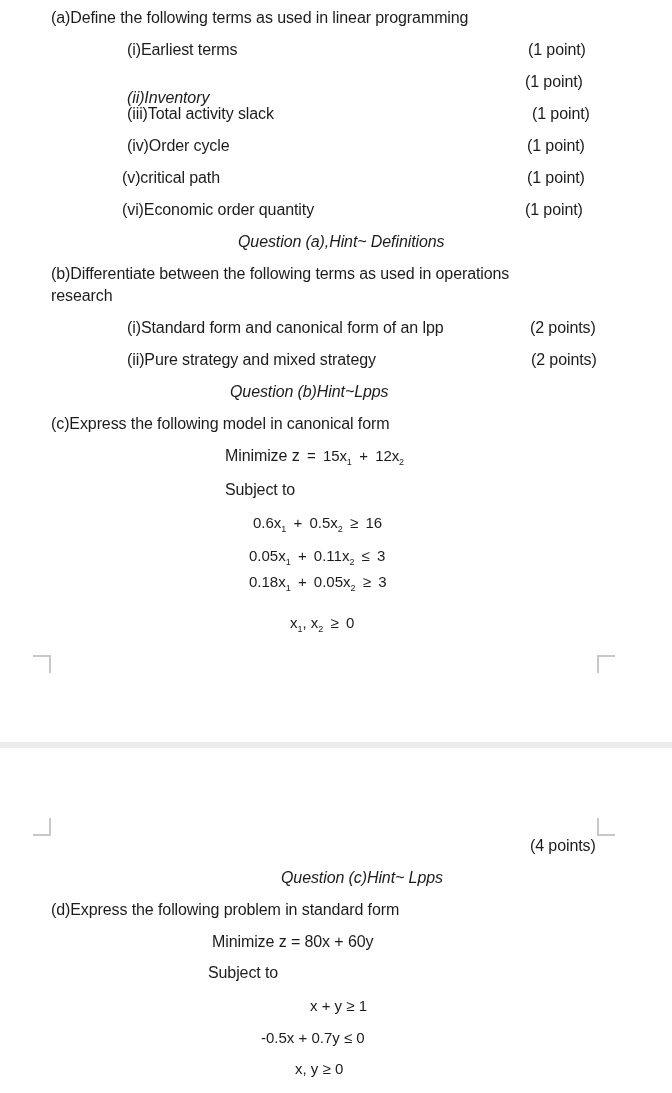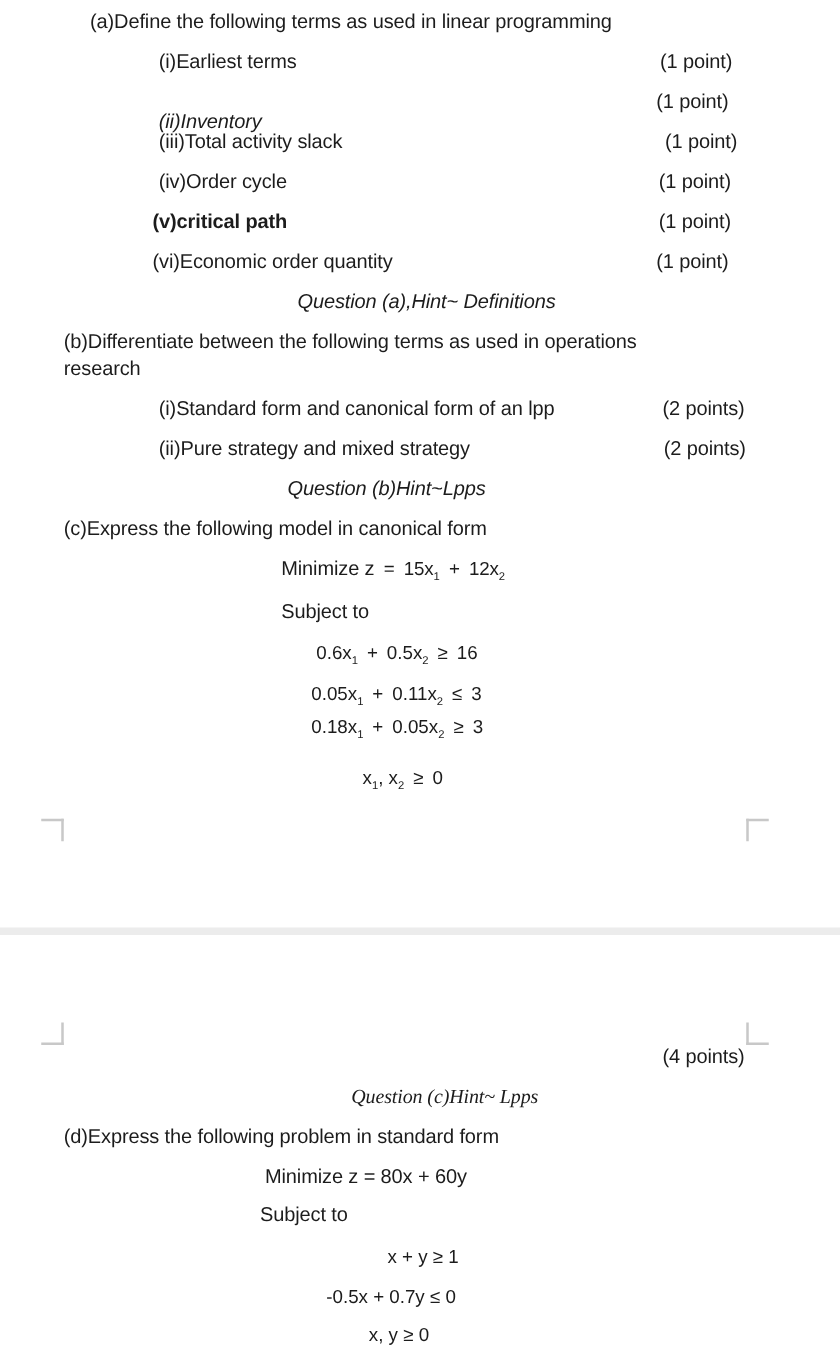--- a/index.html
+++ b/index.html
@@ -19,36 +19,36 @@
     }
     .crop { position: absolute; width: 18px; height: 18px; border-color: #c8c8c8; border-style: solid; border-width: 0; }
     .crop.tl-page1 { left: 33px; top: 655px; border-top-width: 2px; border-right-width: 2px; width: 16px; height: 16px; }
     .crop.tr-page1 { left: 597px; top: 655px; border-top-width: 2px; border-left-width: 2px; width: 16px; height: 16px; }
     .crop.bl-page2 { left: 33px; top: 818px; border-bottom-width: 2px; border-right-width: 2px; width: 16px; height: 16px; }
     .crop.br-page2 { left: 597px; top: 818px; border-bottom-width: 2px; border-left-width: 2px; width: 16px; height: 16px; }
   </style>
 </head>
 <body>
 
-<div class="abs txt" style="left:51px; top:8px;margin-left:21px;">(a)Define the following terms as used in linear programming</div>
+<div class="abs txt" style="left:51px; top:8px;">(a)Define the following terms as used in linear programming</div>
 
 <div>
   <div class="abs txt" style="left:127px; top:40px;">(i)Earliest terms</div>
   <div class="abs txt" style="left:528px; top:40px;">(1 point)</div>
 
   <div class="abs txt" style="left:127px; top:88px;font-style:italic;">(ii)Inventory</div>
   <div class="abs txt" style="left:525px; top:72px;">(1 point)</div>
 
   <div class="abs txt" style="left:127px; top:104px;">(iii)Total activity slack</div>
   <div class="abs txt" style="left:532px; top:104px;">(1 point)</div>
 
   <div class="abs txt" style="left:127px; top:136px;">(iv)Order cycle</div>
   <div class="abs txt" style="left:527px; top:136px;">(1 point)</div>
 
-  <div class="abs txt" style="left:122px; top:168px;font-weight:bold;">(v)critical path</div>
+  <div class="abs txt" style="left:122px; top:168px;">(v)critical path</div>
   <div class="abs txt" style="left:527px; top:168px;">(1 point)</div>
 
   <div class="abs txt" style="left:122px; top:200px;">(vi)Economic order quantity</div>
   <div class="abs txt" style="left:525px; top:200px;">(1 point)</div>
 </div>
 
 <div class="abs txt it" style="left:238px; top:232px;">Question (a),Hint~ Definitions</div>
 
 <div class="abs txt" style="left:51px; top:264px;">(b)Differentiate between the following terms as used in operations</div>
 <div class="abs txt" style="left:51px; top:286px;text-align:right;">research</div>
@@ -107,21 +107,21 @@
 <div class="crop tl-page1"></div>
 <div class="crop tr-page1"></div>
 
 <div class="sep"></div>
 
 <div class="crop bl-page2"></div>
 <div class="crop br-page2"></div>
 
 <div class="abs txt" style="left:530px; top:836px;text-align:center;">(4 points)</div>
 
-<div class="abs txt it" style="left:281px; top:868px;font-family:Liberation Serif, serif;">Question (c)Hint~ Lpps</div>
+<div class="abs txt it" style="left:281px; top:868px;">Question (c)Hint~ Lpps</div>
 
 <div class="abs txt" style="left:51px; top:900px;">(d)Express the following problem in standard form</div>
 
 <div class="abs txt" style="left:212px; top:932px;">Minimize z = 80x + 60y</div>
 
 <div class="abs txt" style="left:208px; top:963px;">Subject to</div>
 
 <div class="abs math" style="left:310px; top:996px;">x + y ≥ 1</div>
 <div class="abs math" style="left:261px; top:1028px;">-0.5x + 0.7y ≤ 0</div>
 <div class="abs math" style="left:295px; top:1059px;">x, y ≥ 0</div>

